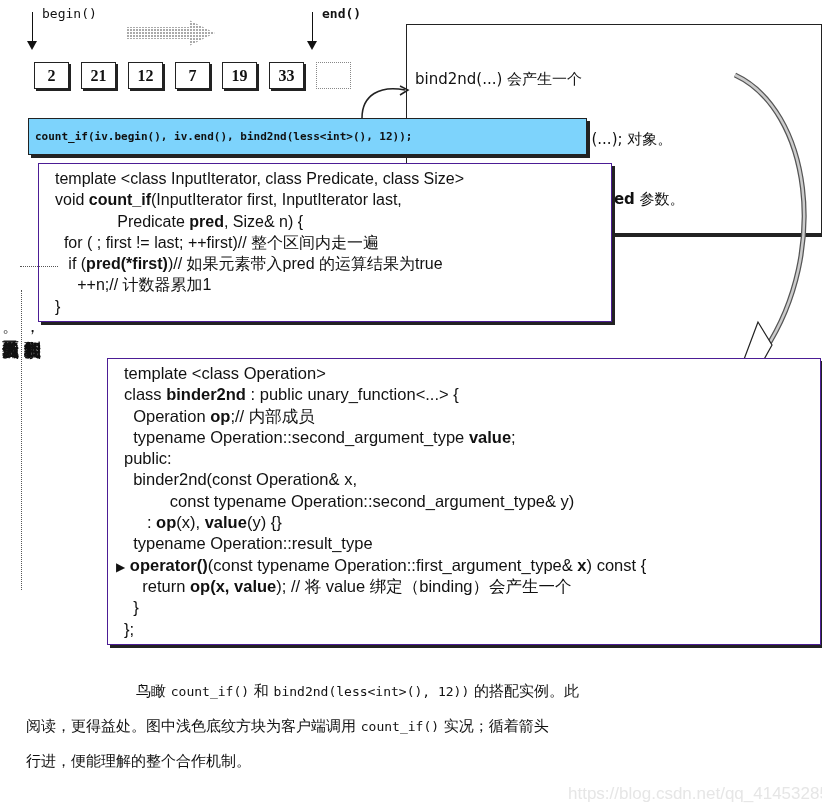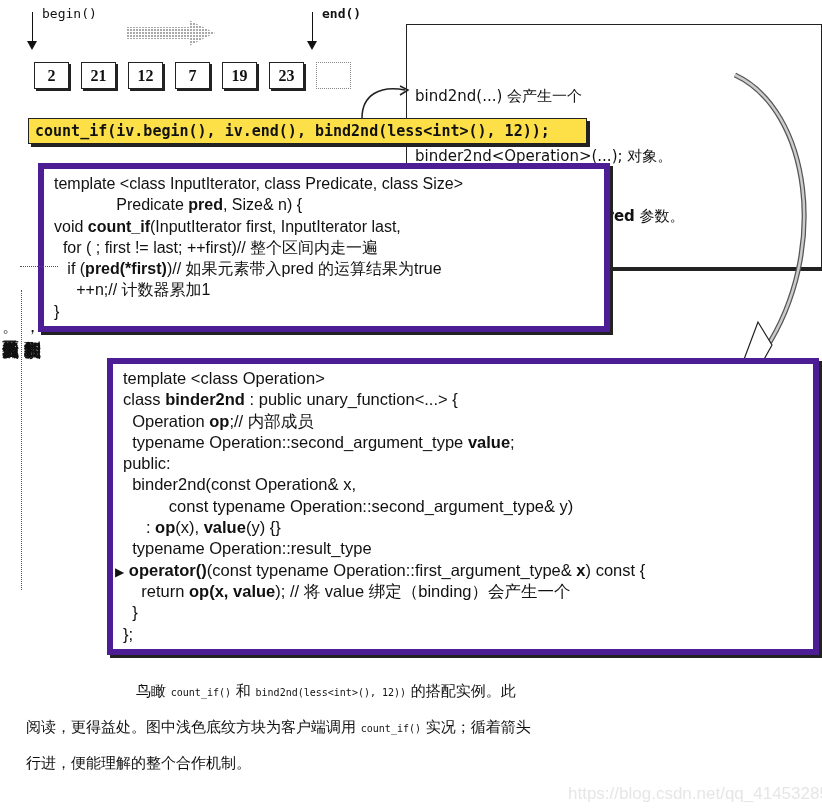--- a/index.html
+++ b/index.html
@@ -8,32 +8,32 @@
   .abs { position: absolute; }
   .iter-label { font-family: "DejaVu Sans Mono", monospace; font-size: 13px; }
   .down-arrow { width: 1px; background: #111; }
   .down-arrow::after { content: ""; position: absolute; left: -5px; bottom: -2px;
       border-left: 5px solid transparent; border-right: 5px solid transparent; border-top: 9px solid #111; }
   .cell { width: 33px; height: 25px; border: 1px solid #222; box-shadow: 2px 2px 0 #222;
           font-family: "Liberation Serif", serif; font-weight: bold; font-size: 16px;
           display: flex; align-items: center; justify-content: center; background: #fff; }
   .cell.empty { border: 1px dotted #888; box-shadow: none; }
   .callbox { border: 1px solid #222; box-shadow: 3px 3px 0 #222; background: #fff;
-             font-size: 15px; line-height: 20px; padding: 21px 8px; white-space: pre; }
-  .callline { border: 1px solid #222; box-shadow: 3px 3px 0 #222; background: #fde047;
-              font-family: "DejaVu Sans Mono", monospace; font-weight: bold; font-size: 15px;
-              padding: 3px 6px; white-space: pre; }
-  .codebox { border: 6px solid #4c1d95; box-shadow: 3px 3px 0 #222; background: #fff;
+             font-size: 15px; line-height: 20px; padding: 4px 8px; white-space: pre; }
+  .callline { border: 1px solid #222; box-shadow: 3px 3px 0 #222; background: #7dd3fc;
+              font-family: "DejaVu Sans Mono", monospace; font-weight: bold; font-size: 11px;
+              padding: 11px 6px; white-space: pre; }
+  .codebox { border: 1px solid #4c1d95; box-shadow: 3px 3px 0 #222; background: #fff;
              font-family: "Liberation Sans", sans-serif; font-size: 16px; line-height: 21.3px;
-             padding: 4px 10px; }
+             padding: 4px 16px; }
   .codebox .ln { white-space: pre; height: 21.3px; }
   .codebox b { font-weight: bold; }
   .vert { writing-mode: vertical-rl; font-size: 17px; line-height: 22px; letter-spacing: 0px; }
   .caption { font-family: "DejaVu Serif", serif; font-size: 15px; line-height: 34px; }
-  .caption .mono { font-family: "DejaVu Sans Mono", monospace; font-size: 10px; }
+  .caption .mono { font-family: "DejaVu Sans Mono", monospace; font-size: 13px; }
   .watermark { color: #e6e6e6; font-family: "Liberation Sans", sans-serif; font-size: 17px; }
 </style>
 </head>
 <body>
 
 <div class="abs down-arrow" style="left:32px; top:12px; height:36px;"></div>
 <div class="abs iter-label" style="left:42px; top:6px;">begin()</div>
 <div class="abs" style="left:127px; top:20px; width:70px; height:26px;">
   <svg width="90" height="26" viewBox="0 0 90 26">
     <defs>
@@ -46,21 +46,21 @@
 </div>
 <div class="abs down-arrow" style="left:312px; top:12px; height:36px;"></div>
 <div class="abs iter-label" style="left:322px; top:6px;font-weight:bold;">end()</div>
 
 <div class="abs" style="left:34px; top:62px; display:flex; gap:12px;">
   <div class="cell">2</div>
   <div class="cell">21</div>
   <div class="cell">12</div>
   <div class="cell">7</div>
   <div class="cell">19</div>
-  <div class="cell">23</div>
+  <div class="cell">33</div>
   <div class="cell empty"></div>
 </div>
 
 <div class="abs callbox" style="left:406px; top:24px; width:398px;">
   <div>bind2nd(...) 会产生一个</div>
   <div>binder2nd&lt;Operation&gt;(...); 对象。</div>
   <div><span>此将传给 count_if()成为其</span><b>pred</b><span> 参数。</span></div>
 </div>
 
 <div class="abs callline" style="left:28px; top:118px; width:545px;">count_if(iv.begin(), iv.end(), bind2nd(less&lt;int&gt;(), 12));</div>
@@ -68,22 +68,22 @@
 <svg class="abs" style="left:0; top:0;" width="822" height="812">
   <path d="M362,118 C362,95 380,85 405,90" fill="none" stroke="#222" stroke-width="1.5"></path>
   <path d="M400,86 l8,4 l-8,5" fill="none" stroke="#222" stroke-width="1.5"></path>
   <path d="M735,75 C810,110 830,250 765,350" fill="none" stroke="#555" stroke-width="5"></path>
   <path d="M735,75 C810,110 830,250 765,350" fill="none" stroke="#ccc" stroke-width="2.5"></path>
   <polygon points="758,322 740,370 762,363 772,345" fill="#fff" stroke="#222" stroke-width="1.2"></polygon>
 </svg>
 
 <div class="abs codebox" style="left:38px; top:163px; width:540px;">
   <div class="ln">template &lt;class InputIterator, class Predicate, class Size&gt;</div>
+  <div class="ln"><span>void </span><b>count_if</b><span>(InputIterator first, InputIterator last,</span></div>
   <div class="ln"><span>              Predicate </span><b>pred</b><span>, Size&amp; n) {</span></div>
-  <div class="ln"><span>void </span><b>count_if</b><span>(InputIterator first, InputIterator last,</span></div>
   <div class="ln">  for ( ; first != last; ++first)// 整个区间内走一遍</div>
   <div class="ln"><span>   if (</span><b>pred(*first)</b><span>)// 如果元素带入pred 的运算结果为true</span></div>
   <div class="ln">     ++n;// 计数器累加1</div>
   <div class="ln">}</div>
 </div>
 
 <div class="abs" style="left:20px; top:266px; width:38px; border-top:1px dotted #555;"></div>
 <div class="abs" style="left:21px; top:290px; height:300px; border-left:1px dotted #555;"></div>
 
 <div class="abs vert" style="left:0px; top:328px; height:260px;">

